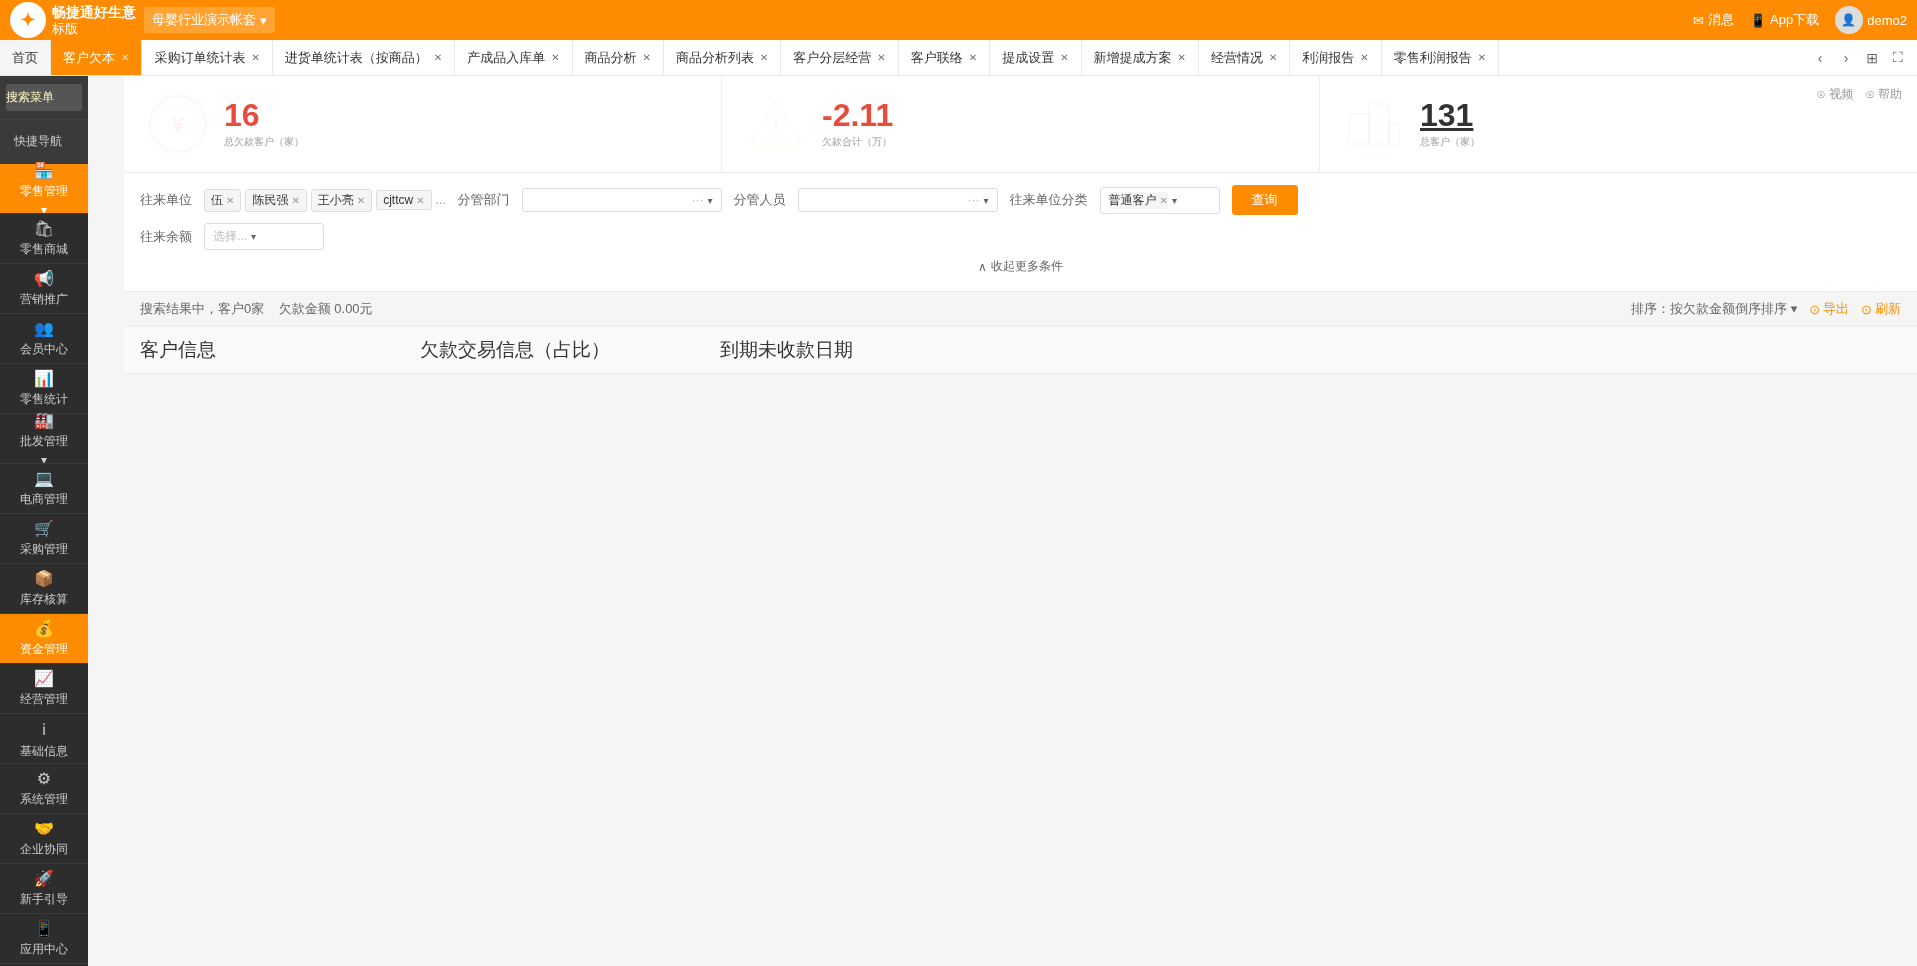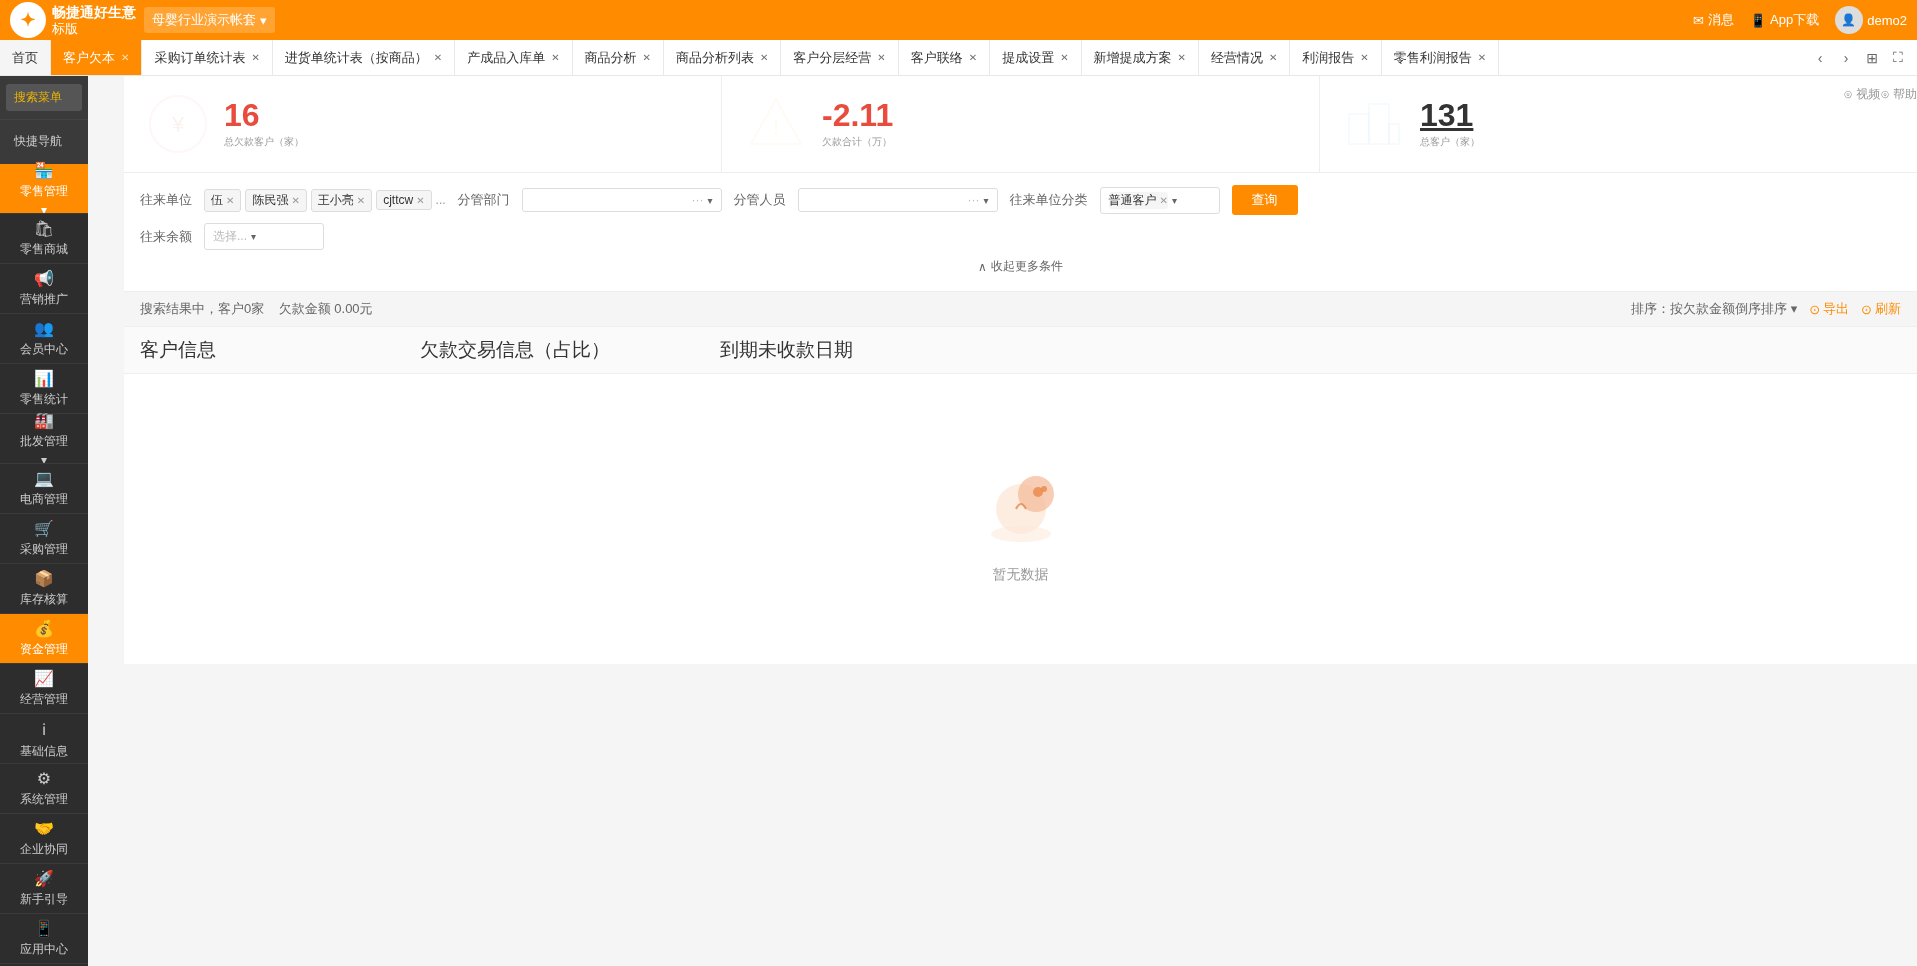--- a/index.html
+++ b/index.html
@@ -27,21 +27,21 @@
     .nav-tab .close-btn { font-size: 10px; color: inherit; opacity: 0.7; margin-left: 2px; }
     .nav-tab-controls { display: flex; align-items: center; margin-left: auto; padding: 0 8px; gap: 4px; }
     .nav-control-btn { width: 22px; height: 22px; display: flex; align-items: center; justify-content: center; cursor: pointer; color: #666; font-size: 14px; }
 
     
     .main-layout { display: flex; flex: 1; overflow: hidden; }
 
     
     .sidebar { width: 88px; background: #2d2d2d; display: flex; flex-direction: column; flex-shrink: 0; overflow-y: auto; }
     .sidebar-search { padding: 8px 6px; background: #3a3a3a; }
-    .sidebar-search-btn { width: 100%; background: #555; border: none; color: #eab308; padding: 5px 8px; border-radius: 3px; font-size: 12px; cursor: pointer; text-align: left; }
+    .sidebar-search-btn { width: 100%; background: #555; border: none; color: #fef9c3; padding: 5px 0; border-radius: 3px; font-size: 12px; cursor: pointer; text-align: left; }
     .sidebar-nav-btn { padding: 8px 6px; background: #3a3a3a; border-top: 1px solid #444; }
     .sidebar-nav-btn-el { width: 100%; background: transparent; border: none; color: #ccc; padding: 5px 8px; font-size: 12px; cursor: pointer; text-align: left; }
     .sidebar-item { padding: 10px 6px; display: flex; flex-direction: column; align-items: center; justify-content: center; cursor: pointer; color: #ccc; font-size: 12px; gap: 3px; border-top: 1px solid #3a3a3a; min-height: 50px; text-align: center; }
     .sidebar-item.active { background: #ff8c00; color: #fff; }
     .sidebar-item .icon { font-size: 16px; }
 
     
     .content-area { flex: 1; overflow-y: auto; background: #f5f5f5; margin-left: 36px; }
 
     
@@ -50,21 +50,21 @@
     .stat-card:last-child { border-right: none; }
     .stat-icon { width: 60px; height: 60px; display: flex; align-items: center; justify-content: center; opacity: 0.15; font-size: 40px; }
     .stat-icon.red { color: #e74c3c; }
     .stat-icon.orange { color: #ff8c00; }
     .stat-icon.blue { color: #3498db; }
     .stat-content { display: flex; flex-direction: column; }
     .stat-value { font-size: 32px; font-weight: bold; color: #e74c3c; line-height: 1; }
     .stat-value.negative { color: #e74c3c; }
     .stat-value.dark { color: #333; text-decoration: underline; }
     .stat-label { font-size: 10px; color: #999; margin-top: 4px; }
-    .stat-card-actions { position: absolute; top: 10px; right: 0; display: flex; gap: 0; font-size: 12px; color: #999; }
+    .stat-card-actions { position: absolute; top: 10px; right: 15px; display: flex; gap: 12px; font-size: 12px; color: #999; }
     .stat-card-actions a { color: #999; cursor: pointer; text-decoration: none; }
 
     
     .filter-area { background: #fff; padding: 12px 16px; border-bottom: 1px solid #eee; }
     .filter-row { display: flex; align-items: center; gap: 12px; margin-bottom: 8px; flex-wrap: wrap; }
     .filter-label { font-size: 13px; color: #666; white-space: nowrap; }
     .filter-tags { display: flex; align-items: center; gap: 4px; flex-wrap: wrap; }
     .filter-tag { background: #f5f5f5; border: 1px solid #ddd; border-radius: 3px; padding: 2px 6px; font-size: 12px; color: #333; display: flex; align-items: center; gap: 3px; }
     .filter-tag .remove { cursor: pointer; color: #999; font-size: 10px; }
     .filter-more { color: #999; font-size: 12px; cursor: pointer; }
@@ -412,29 +412,16 @@
         </div>
       </div>
 
       <div class="table-wrapper">
         <div class="table-header">
           <div class="table-col table-col-1">客户信息</div>
           <div class="table-col table-col-2">欠款交易信息（占比）</div>
           <div class="table-col table-col-4">到期未收款日期</div>
         </div>
 
-        <div class="empty-state">
-          <div class="empty-icon">
-            <svg viewBox="0 0 100 100" xmlns="http://www.w3.org/2000/svg">
-              <circle cx="50" cy="55" r="25" fill="#fde8d8" opacity="0.8"></circle>
-              <ellipse cx="50" cy="80" rx="30" ry="8" fill="#fde8d8" opacity="0.5"></ellipse>
-              <circle cx="65" cy="40" r="18" fill="#f4b996" opacity="0.7"></circle>
-              <circle cx="67" cy="38" r="5" fill="#e8874a" opacity="0.8"></circle>
-              <circle cx="73" cy="35" r="3" fill="#e8874a" opacity="0.8"></circle>
-              <path d="M45 55 Q50 45 55 55" fill="none" stroke="#e8874a" stroke-width="2" opacity="0.8"></path>
-            </svg>
-          </div>
-          <div class="empty-text">暂无数据</div>
-        </div>
       </div>
     </div>
   </div>
 </div>
 
 </body></html>

